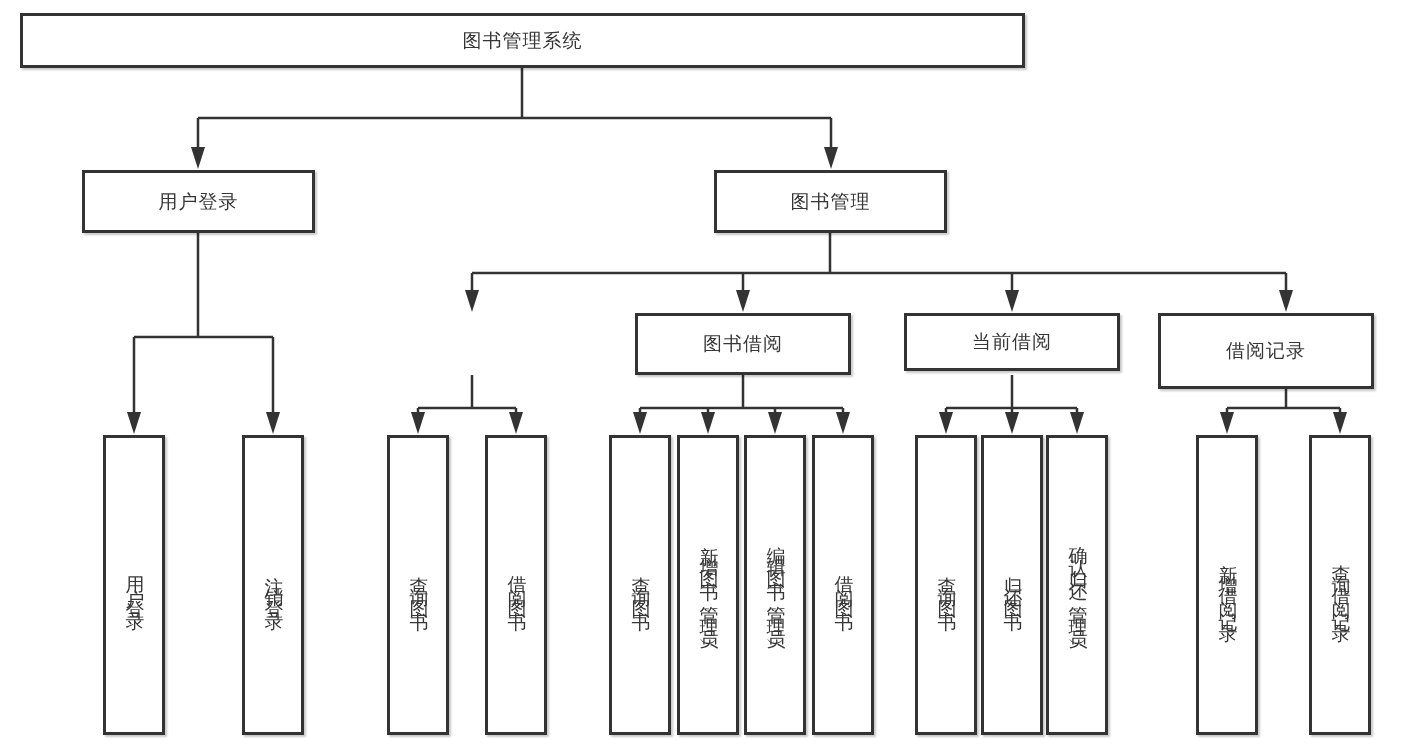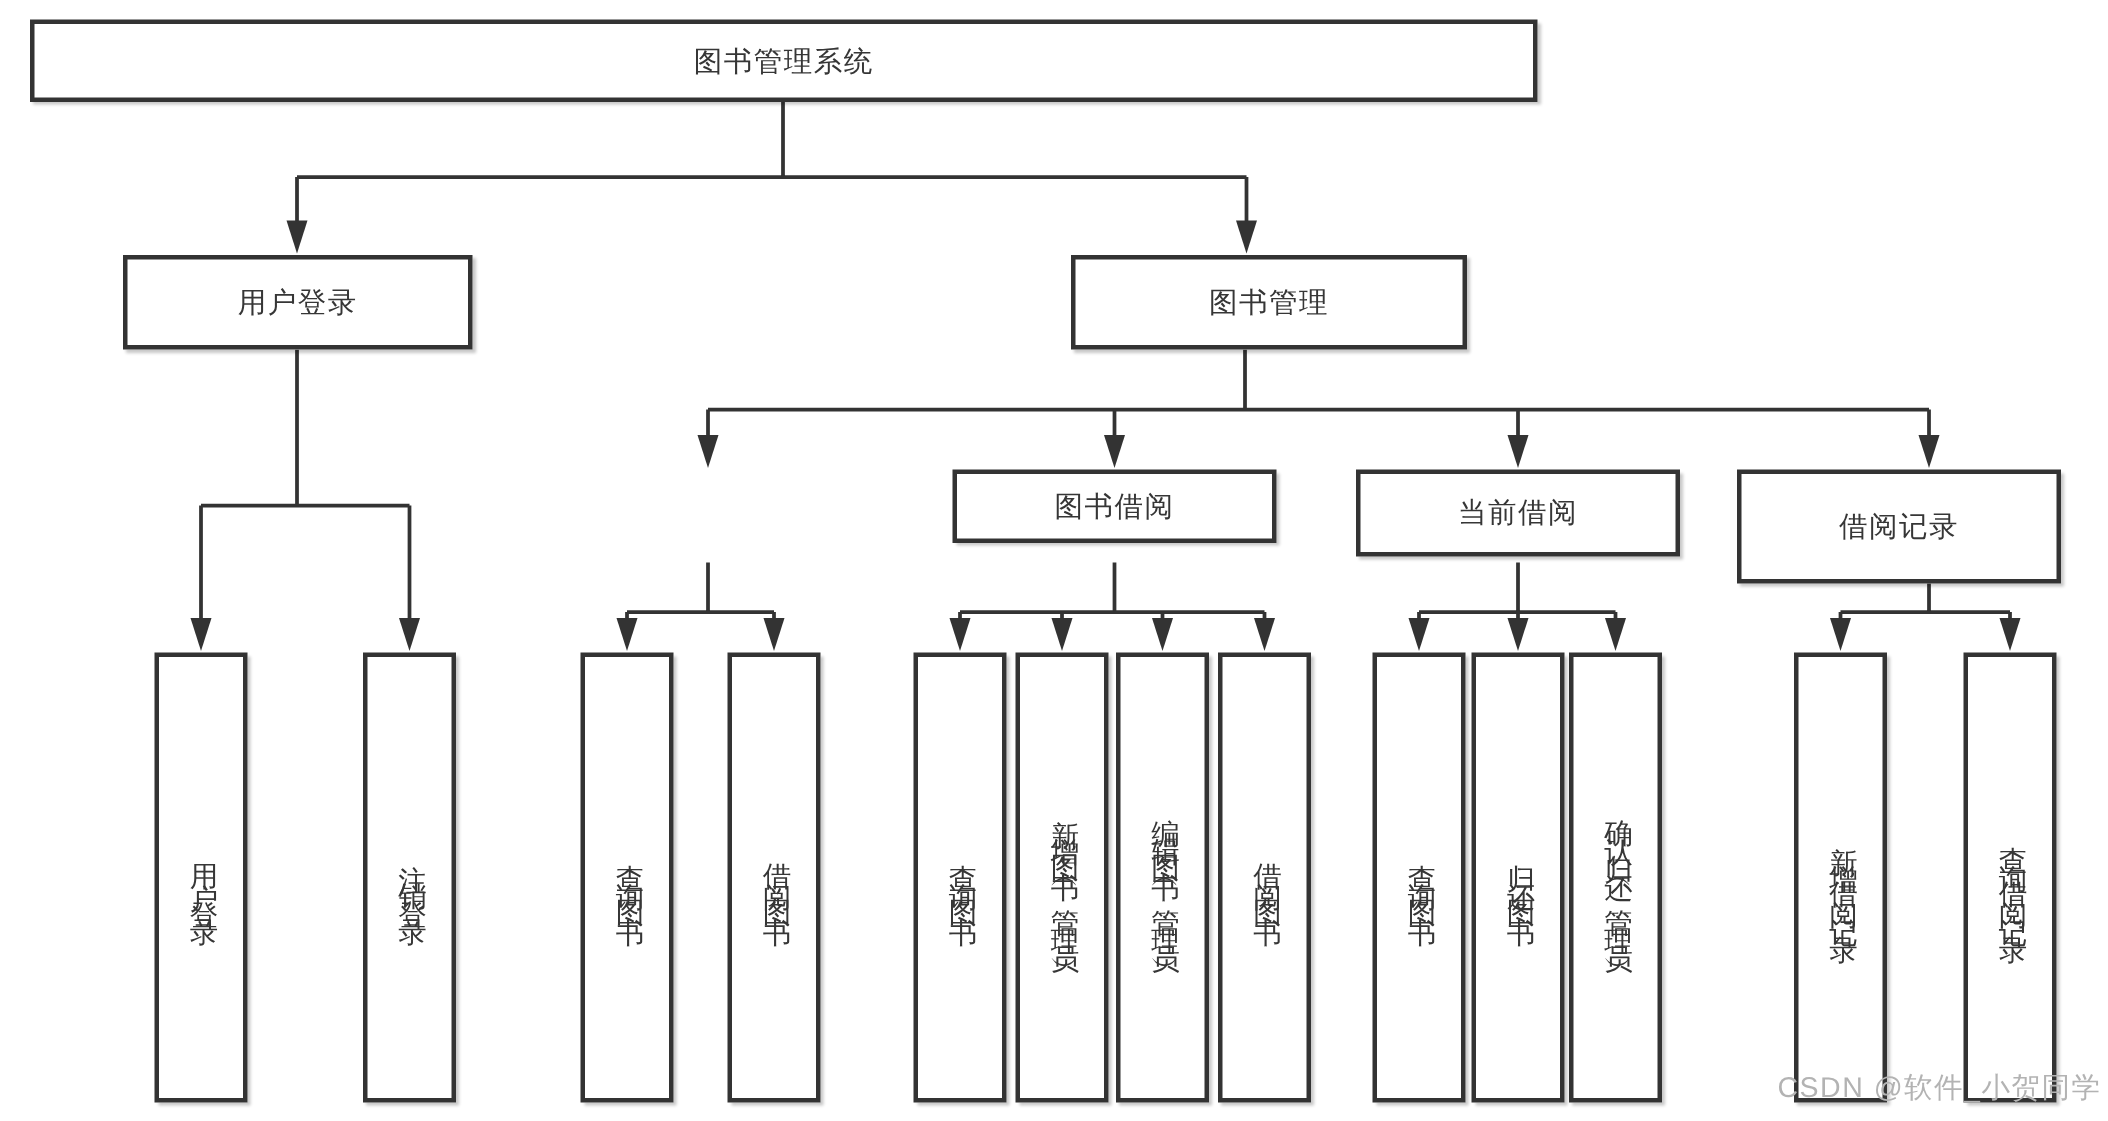--- a/index.html
+++ b/index.html
@@ -104,23 +104,23 @@
     <polygon points="1070,412 1084,412 1077,434"></polygon>
 
     <path d="M1286 375 V408 M1227 408 H1340 M1227 408 V414 M1340 408 V414"></path>
     <polygon points="1220,412 1234,412 1227,434"></polygon>
     <polygon points="1333,412 1347,412 1340,434"></polygon>
   </svg>
 
   <div class="box hbox" style="left:20px;top:13px;width:1005px;height:55px">图书管理系统</div>
 
   <div class="box hbox" style="left:82px;top:170px;width:233px;height:63px">用户登录</div>
-  <div class="box hbox" style="left:714px;top:170px;width:264px;height:63px">图书管理</div>
+  <div class="box hbox" style="left:714px;top:170px;width:233px;height:63px">图书管理</div>
 
-  <div class="box hbox" style="left:635px;top:313px;width:216px;height:49px">图书借阅</div>
+  <div class="box hbox" style="left:635px;top:313px;width:216px;height:62px">图书借阅</div>
   <div class="box hbox" style="left:904px;top:313px;width:216px;height:58px">当前借阅</div>
   <div class="box hbox" style="left:1158px;top:313px;width:216px;height:76px">借阅记录</div>
 
   <div class="box vbox" style="left:103px">用户登录</div>
   <div class="box vbox" style="left:242px">注销登录</div>
 
   <div class="box vbox" style="left:387px">查询图书</div>
   <div class="box vbox" style="left:485px">借阅图书</div>
 
   <div class="box vbox" style="left:609px">查询图书</div>
@@ -128,14 +128,13 @@
   <div class="box vbox" style="left:744px">编辑图书（管理员）</div>
   <div class="box vbox" style="left:812px">借阅图书</div>
 
   <div class="box vbox" style="left:915px">查询图书</div>
   <div class="box vbox" style="left:981px">归还图书</div>
   <div class="box vbox" style="left:1046px">确认归还（管理员）</div>
 
   <div class="box vbox" style="left:1196px">新增借阅记录</div>
   <div class="box vbox" style="left:1309px">查询借阅记录</div>
 
-  <div class="watermark">CSDN @软件_小贺同学</div>
 </div>
 
 </body></html>

